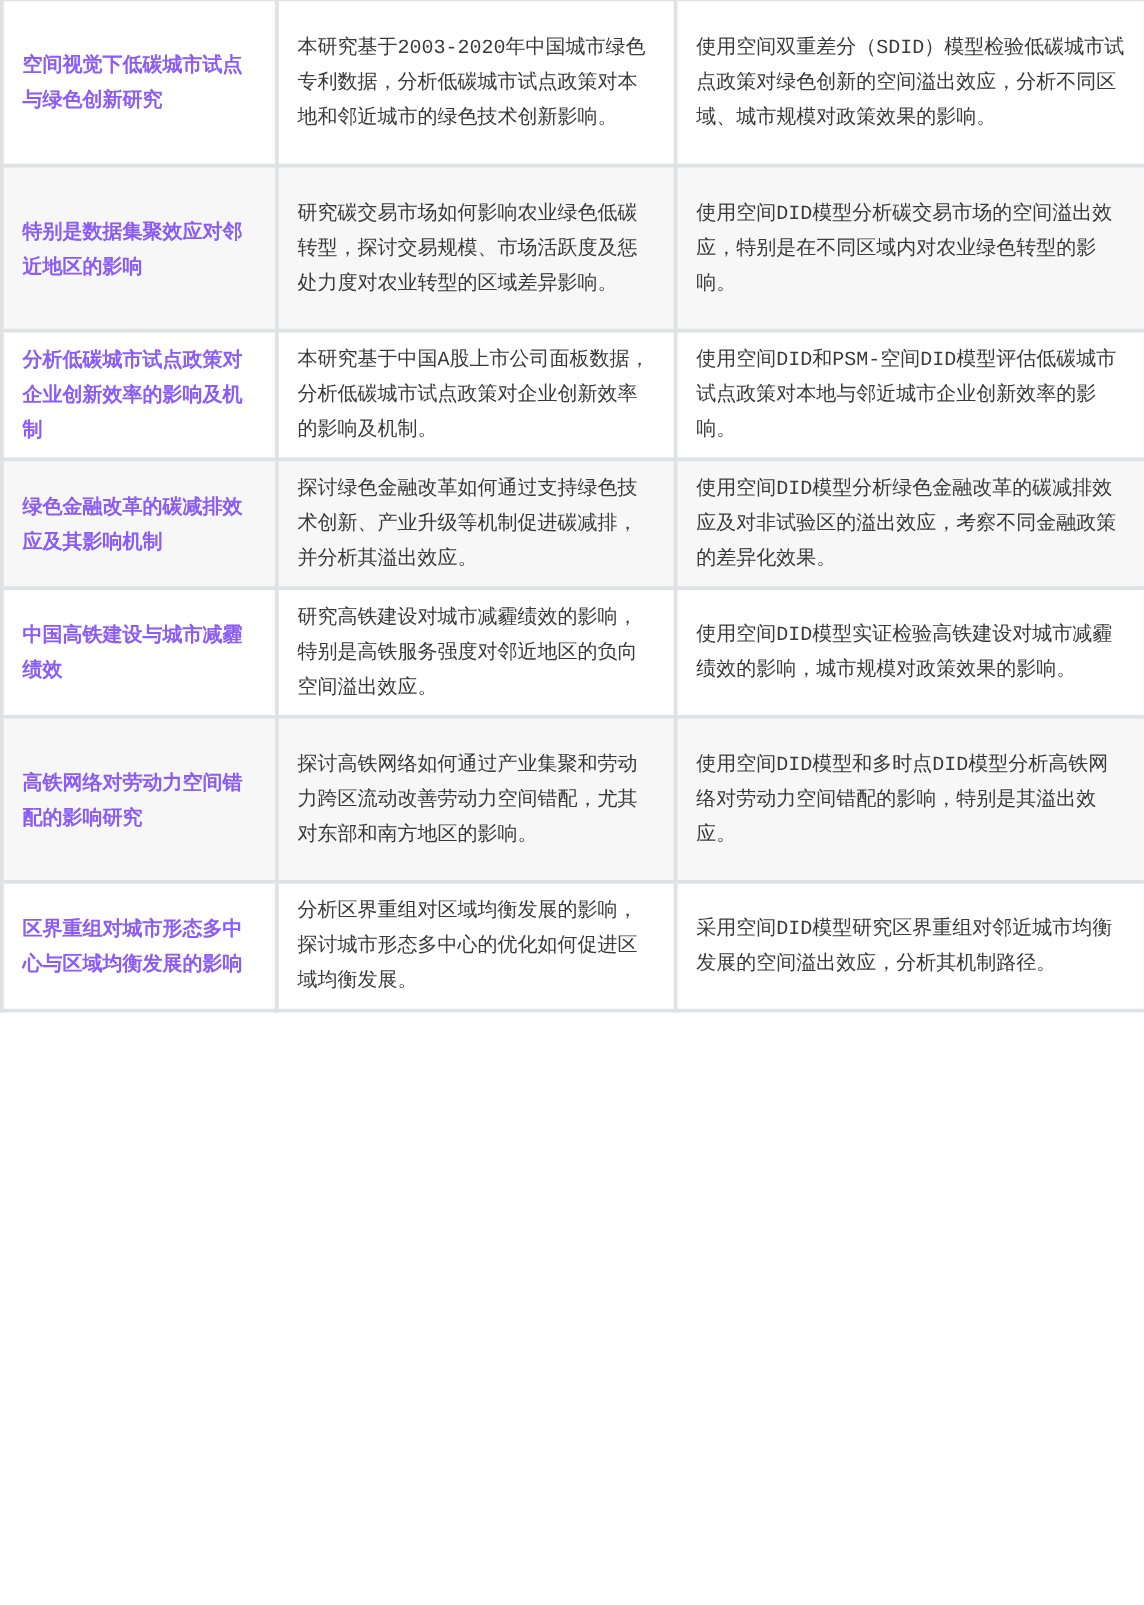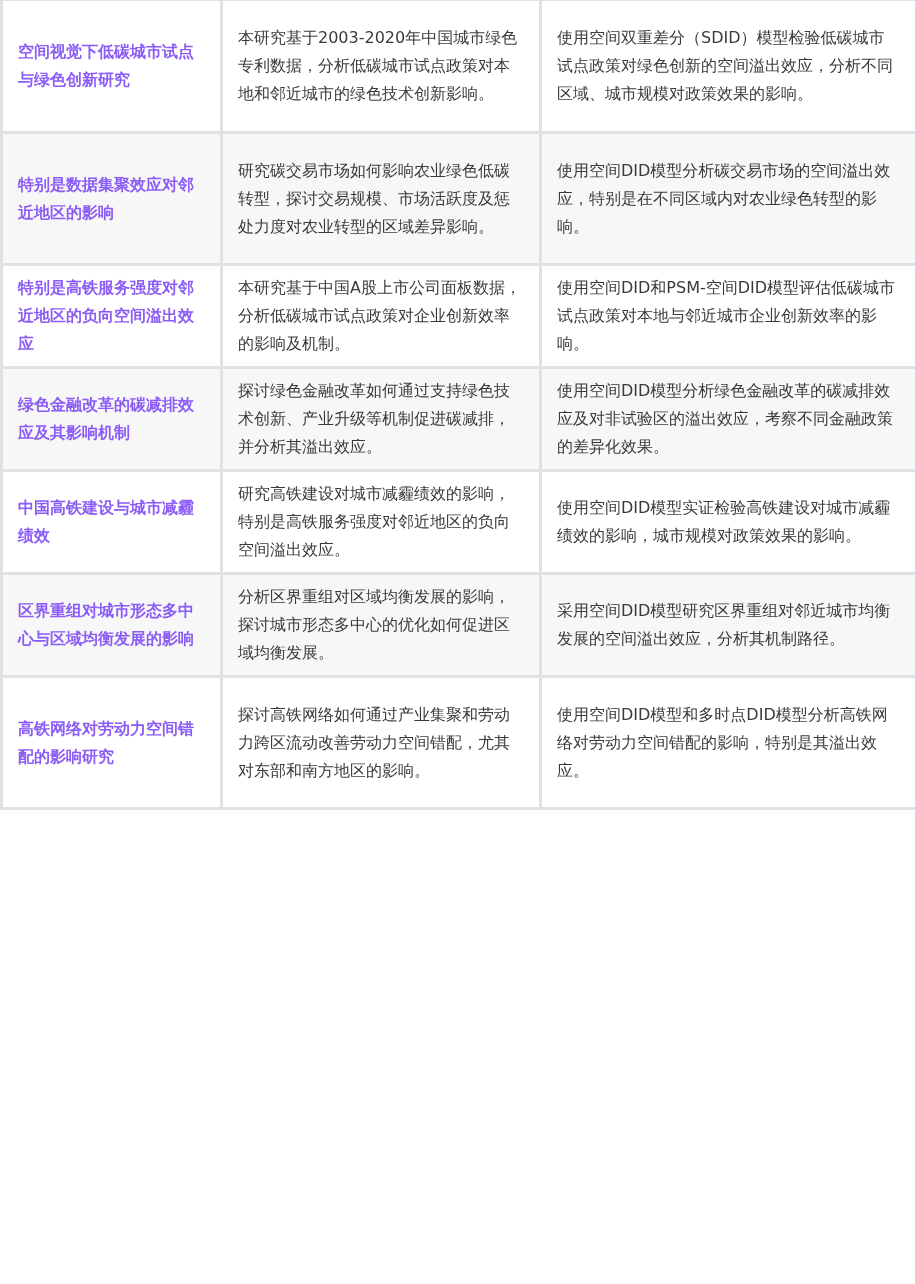--- a/index.html
+++ b/index.html
@@ -21,21 +21,21 @@
       line-height: 28px;
       vertical-align: middle;
       word-break: break-all;
     }
     table.research tr:nth-child(even) td { background: #f7f7f7; }
     table.research tr:nth-child(odd) td { background: #ffffff; }
     col.c1 { width: 220px; }
     col.c2 { width: 319px; }
     col.c3 { width: 376px; }
     td.title { font-weight: bold; color: #8b5cf6; }
-    td.desc, td.method { font-weight: normal; color: #3a3a3a; }
+    td.desc, td.method { font-weight: normal; color: #3a3a3a; font-family: Liberation Mono, monospace; }
   </style>
 </head>
 <body>
 
 <table class="research">
   <colgroup>
       <col class="c1">
       <col class="c2">
       <col class="c3">
     </colgroup>
@@ -44,38 +44,38 @@
       <td class="title">空间视觉下低碳城市试点与绿色创新研究</td>
       <td class="desc">本研究基于2003-2020年中国城市绿色专利数据，分析低碳城市试点政策对本地和邻近城市的绿色技术创新影响。</td>
       <td class="method">使用空间双重差分（SDID）模型检验低碳城市试点政策对绿色创新的空间溢出效应，分析不同区域、城市规模对政策效果的影响。</td>
     </tr>
     <tr style="height:132px">
       <td class="title">特别是数据集聚效应对邻近地区的影响</td>
       <td class="desc">研究碳交易市场如何影响农业绿色低碳转型，探讨交易规模、市场活跃度及惩处力度对农业转型的区域差异影响。</td>
       <td class="method">使用空间DID模型分析碳交易市场的空间溢出效应，特别是在不同区域内对农业绿色转型的影响。</td>
     </tr>
     <tr style="height:103px">
-      <td class="title">特别是高铁服务强度对邻近地区的负向空间溢出效应</td>
+      <td class="title">分析低碳城市试点政策对企业创新效率的影响及机制</td>
       <td class="desc">本研究基于中国A股上市公司面板数据，分析低碳城市试点政策对企业创新效率的影响及机制。</td>
       <td class="method">使用空间DID和PSM-空间DID模型评估低碳城市试点政策对本地与邻近城市企业创新效率的影响。</td>
     </tr>
     <tr style="height:102px">
       <td class="title">绿色金融改革的碳减排效应及其影响机制</td>
       <td class="desc">探讨绿色金融改革如何通过支持绿色技术创新、产业升级等机制促进碳减排，并分析其溢出效应。</td>
       <td class="method">使用空间DID模型分析绿色金融改革的碳减排效应及对非试验区的溢出效应，考察不同金融政策的差异化效果。</td>
     </tr>
     <tr style="height:103px">
       <td class="title">中国高铁建设与城市减霾绩效</td>
       <td class="desc">研究高铁建设对城市减霾绩效的影响，特别是高铁服务强度对邻近地区的负向空间溢出效应。</td>
       <td class="method">使用空间DID模型实证检验高铁建设对城市减霾绩效的影响，城市规模对政策效果的影响。</td>
     </tr>
+    <tr style="height:132px">
+      <td class="title">高铁网络对劳动力空间错配的影响研究</td>
+      <td class="desc">探讨高铁网络如何通过产业集聚和劳动力跨区流动改善劳动力空间错配，尤其对东部和南方地区的影响。</td>
+      <td class="method">使用空间DID模型和多时点DID模型分析高铁网络对劳动力空间错配的影响，特别是其溢出效应。</td>
+    </tr>
     <tr style="height:103px">
       <td class="title">区界重组对城市形态多中心与区域均衡发展的影响</td>
       <td class="desc">分析区界重组对区域均衡发展的影响，探讨城市形态多中心的优化如何促进区域均衡发展。</td>
       <td class="method">采用空间DID模型研究区界重组对邻近城市均衡发展的空间溢出效应，分析其机制路径。</td>
     </tr>
-    <tr style="height:132px">
-      <td class="title">高铁网络对劳动力空间错配的影响研究</td>
-      <td class="desc">探讨高铁网络如何通过产业集聚和劳动力跨区流动改善劳动力空间错配，尤其对东部和南方地区的影响。</td>
-      <td class="method">使用空间DID模型和多时点DID模型分析高铁网络对劳动力空间错配的影响，特别是其溢出效应。</td>
-    </tr>
   </tbody>
 </table>
 
 </body></html>

